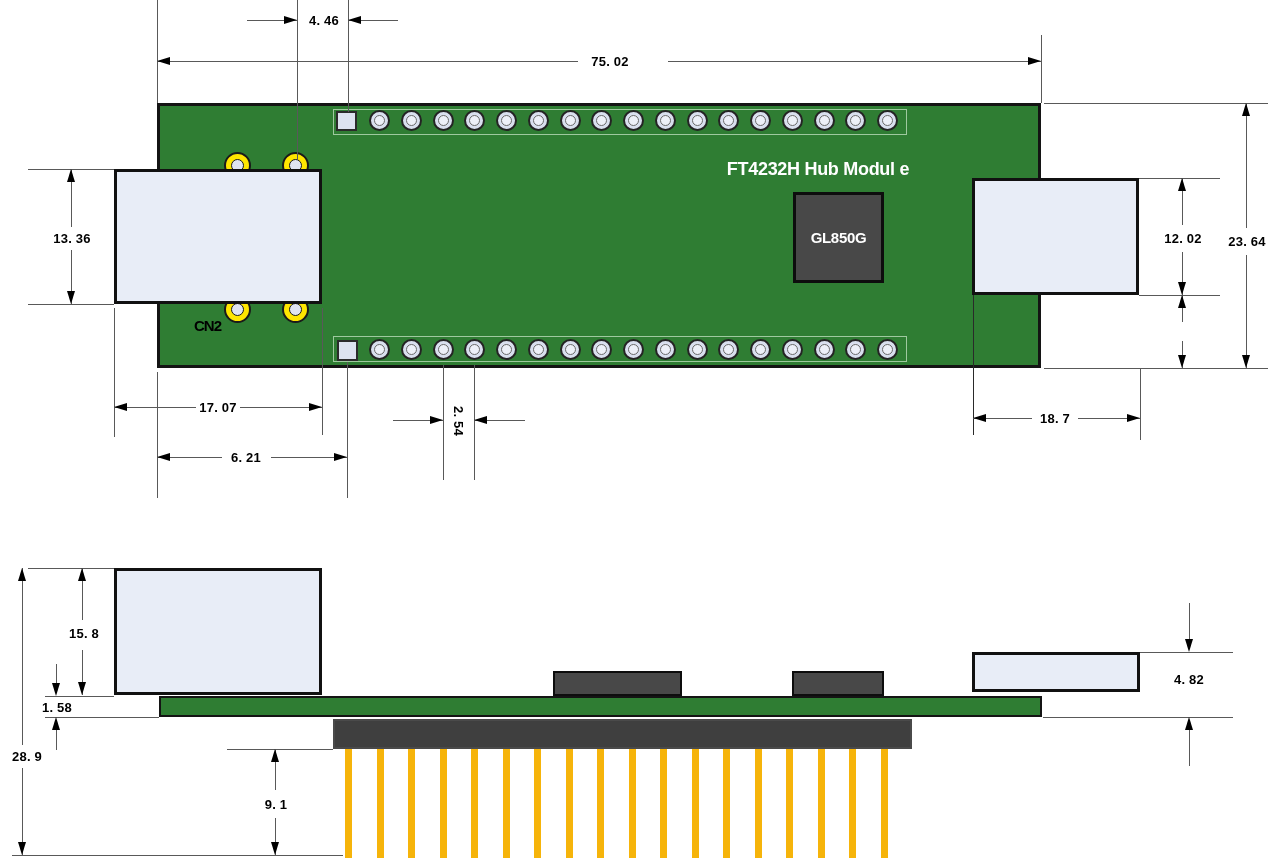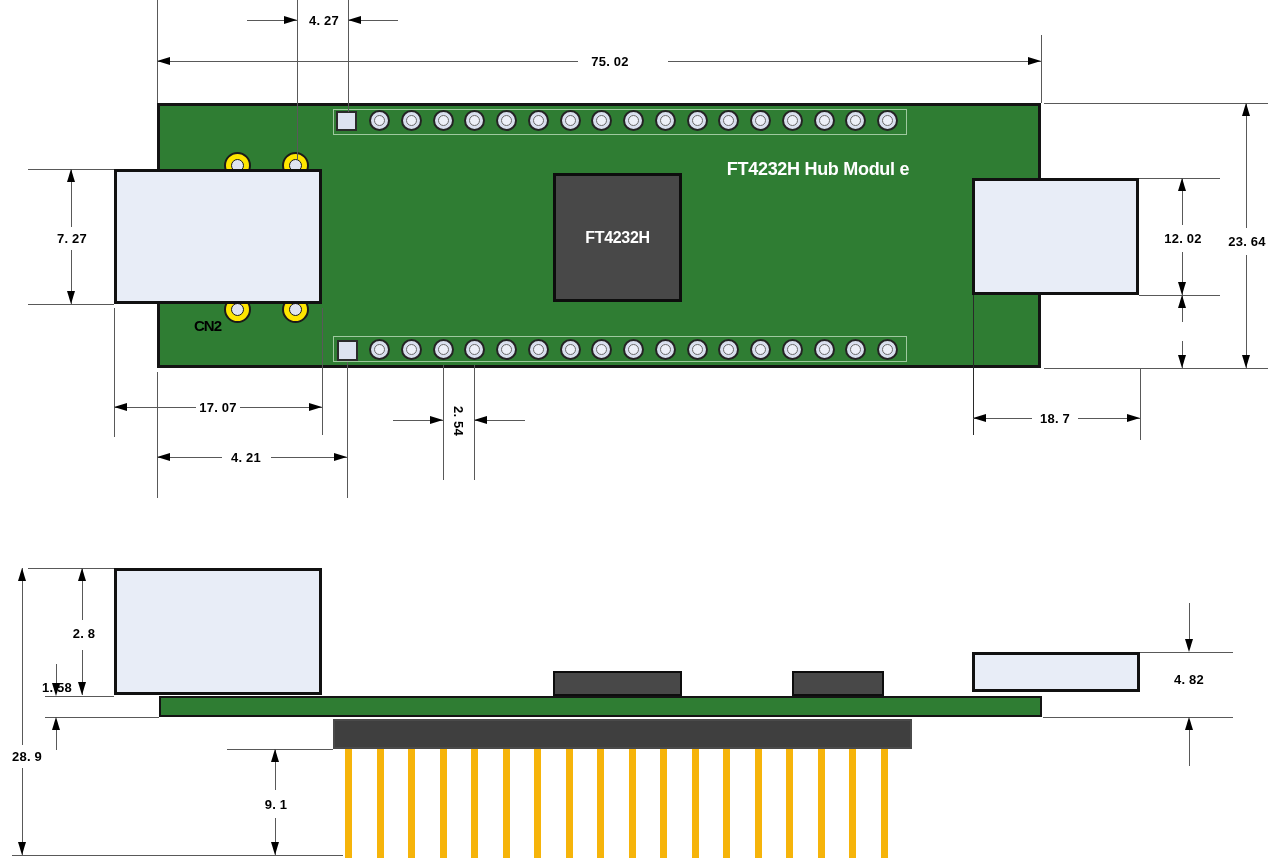--- a/index.html
+++ b/index.html
@@ -86,54 +86,54 @@
       <span class="pad" style="top: 339px; left: 813.5px;"></span>
       <span class="pad" style="top: 339px; left: 845.25px;"></span>
       <span class="pad" style="top: 339px; left: 877px;"></span>
     </div>
 
   <div class="yhole" style="left:224px;top:152px;"></div>
   <div class="yhole" style="left:282px;top:152px;"></div>
   <div class="yhole" style="left:224px;top:296px;"></div>
   <div class="yhole" style="left:282px;top:296px;"></div>
 
-  <div class="chip" style="left:553px;top:173px;width:123px;height:123px;">
-    <span class="chiplab">FT4232H</span>
+  <div class="chip" style="left:793px;top:192px;width:85px;height:85px;">
+    <span class="chiplab" style="font-size:15px;">GL850G</span>
   </div>
 
   <div class="silk" style="left:818px;top:169px;">FT4232H Hub Modul e</div>
 
   <div class="conn" style="left:114px;top:169px;width:202px;height:129px;"></div>
   <div class="conn" style="left:972px;top:178px;width:161px;height:111px;"></div>
 
   <div class="ref" style="left:194px;top:317px;">CN2</div>
 
   <div class="vl" style="left:157px;top:0;height:103px;"></div>
   <div class="vl" style="left:297px;top:0;height:160px;"></div>
   <div class="vl" style="left:348px;top:0;height:112px;"></div>
   <div class="hl" style="left:247px;top:20px;width:50px;"></div>
   <div class="ar right" style="left:284px;top:16px;"></div>
   <div class="hl" style="left:348px;top:20px;width:50px;"></div>
   <div class="ar left" style="left:348px;top:16px;"></div>
-  <div class="t" style="left:324px;top:20px;">4. 27</div>
+  <div class="t" style="left:324px;top:20px;">4. 46</div>
 
   <div class="vl" style="left:1041px;top:35px;height:68px;"></div>
   <div class="hl" style="left:157px;top:61px;width:421px;"></div>
   <div class="hl" style="left:668px;top:61px;width:373px;"></div>
   <div class="ar left" style="left:157px;top:57px;"></div>
   <div class="ar right" style="left:1028px;top:57px;"></div>
   <div class="t" style="left:610px;top:61px;">75. 02</div>
 
   <div class="hl" style="left:28px;top:169px;width:86px;"></div>
   <div class="hl" style="left:28px;top:304px;width:86px;"></div>
   <div class="vl" style="left:71px;top:169px;height:58px;"></div>
   <div class="vl" style="left:71px;top:250px;height:54px;"></div>
   <div class="ar up" style="left:67px;top:169px;"></div>
   <div class="ar down" style="left:67px;top:291px;"></div>
-  <div class="t" style="left:72px;top:238px;">7. 27</div>
+  <div class="t" style="left:72px;top:238px;">13. 36</div>
 
   <div class="hl" style="left:1044px;top:103px;width:224px;"></div>
   <div class="hl" style="left:1044px;top:368px;width:224px;"></div>
   <div class="vl" style="left:1246px;top:103px;height:125px;"></div>
   <div class="vl" style="left:1246px;top:255px;height:113px;"></div>
   <div class="ar up" style="left:1242px;top:103px;"></div>
   <div class="ar down" style="left:1242px;top:355px;"></div>
   <div class="t" style="left:1247px;top:241px;">23. 64</div>
 
   <div class="hl" style="left:1139px;top:178px;width:81px;"></div>
@@ -156,21 +156,21 @@
   <div class="ar left" style="left:114px;top:403px;"></div>
   <div class="ar right" style="left:309px;top:403px;"></div>
   <div class="t" style="left:218px;top:407px;">17. 07</div>
 
   <div class="vl" style="left:157px;top:372px;height:126px;"></div>
   <div class="vl" style="left:347px;top:362px;height:136px;"></div>
   <div class="hl" style="left:157px;top:457px;width:65px;"></div>
   <div class="hl" style="left:271px;top:457px;width:76px;"></div>
   <div class="ar left" style="left:157px;top:453px;"></div>
   <div class="ar right" style="left:334px;top:453px;"></div>
-  <div class="t" style="left:246px;top:457px;">4. 21</div>
+  <div class="t" style="left:246px;top:457px;">6. 21</div>
 
   <div class="vl" style="left:443px;top:365px;height:115px;"></div>
   <div class="vl" style="left:474px;top:365px;height:115px;"></div>
   <div class="hl" style="left:393px;top:420px;width:50px;"></div>
   <div class="ar right" style="left:430px;top:416px;"></div>
   <div class="hl" style="left:474px;top:420px;width:51px;"></div>
   <div class="ar left" style="left:474px;top:416px;"></div>
   <div class="t rot" style="left:458px;top:421px;">2. 54</div>
 
   <div class="vl dark" style="left:973px;top:295px;height:140px;"></div>
@@ -213,29 +213,29 @@
   <div class="vl" style="left:22px;top:568px;height:177px;"></div>
   <div class="vl" style="left:22px;top:768px;height:87px;"></div>
   <div class="ar up" style="left:18px;top:568px;"></div>
   <div class="ar down" style="left:18px;top:842px;"></div>
   <div class="t" style="left:27px;top:756px;">28. 9</div>
 
   <div class="vl" style="left:82px;top:568px;height:52px;"></div>
   <div class="vl" style="left:82px;top:650px;height:45px;"></div>
   <div class="ar up" style="left:78px;top:568px;"></div>
   <div class="ar down" style="left:78px;top:682px;"></div>
-  <div class="t" style="left:84px;top:633px;">2. 8</div>
+  <div class="t" style="left:84px;top:633px;">15. 8</div>
 
   <div class="hl" style="left:45px;top:696px;width:69px;"></div>
   <div class="hl" style="left:45px;top:717px;width:114px;"></div>
   <div class="vl" style="left:56px;top:664px;height:19px;"></div>
   <div class="ar down" style="left:52px;top:683px;"></div>
   <div class="vl" style="left:56px;top:730px;height:20px;"></div>
   <div class="ar up" style="left:52px;top:717px;"></div>
-  <div class="t" style="left:57px;top:687px;">1. 58</div>
+  <div class="t" style="left:57px;top:707px;">1. 58</div>
 
   <div class="hl" style="left:227px;top:749px;width:106px;"></div>
   <div class="vl" style="left:275px;top:749px;height:41px;"></div>
   <div class="vl" style="left:275px;top:818px;height:37px;"></div>
   <div class="ar up" style="left:271px;top:749px;"></div>
   <div class="ar down" style="left:271px;top:842px;"></div>
   <div class="t" style="left:276px;top:804px;">9. 1</div>
 
   <div class="hl" style="left:12px;top:855px;width:331px;"></div>
 

